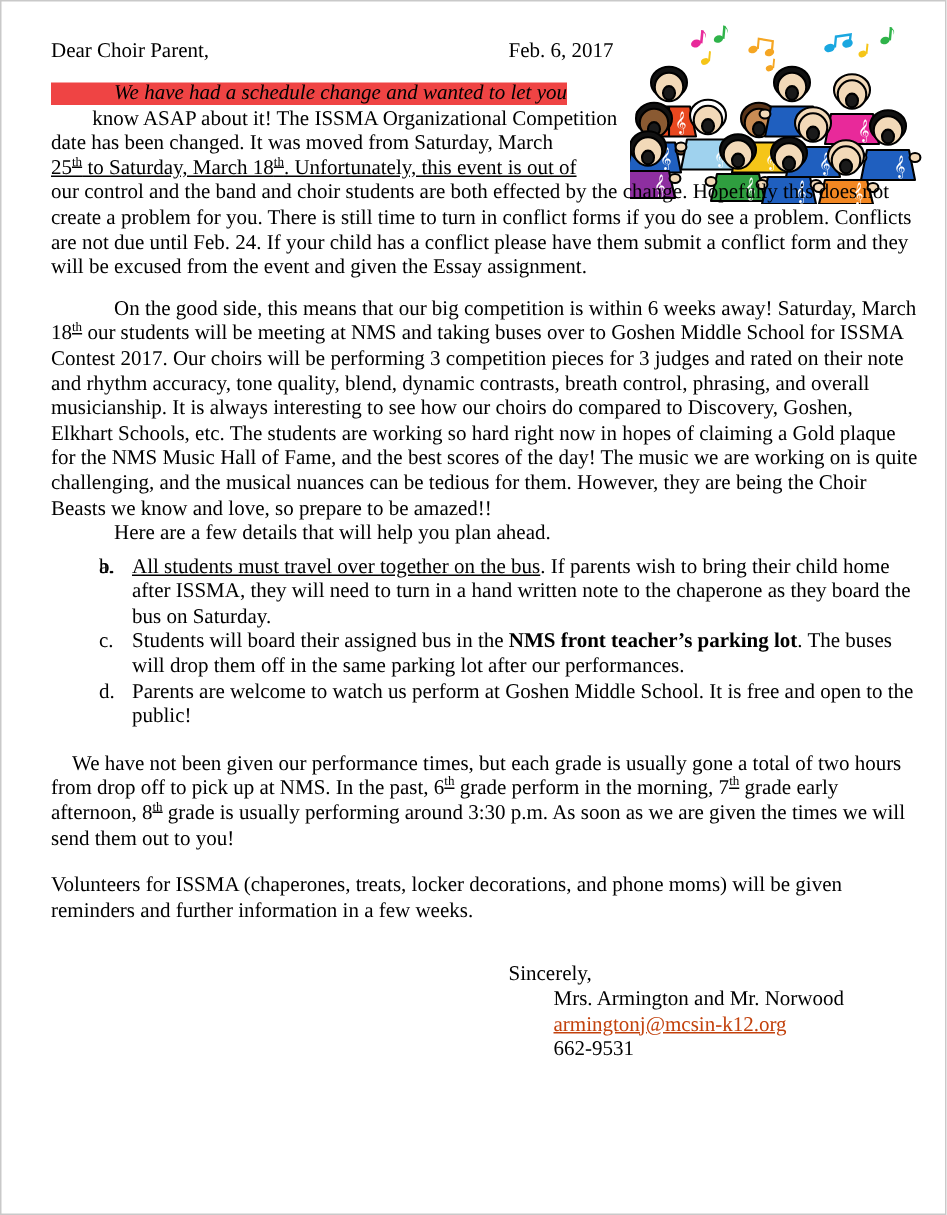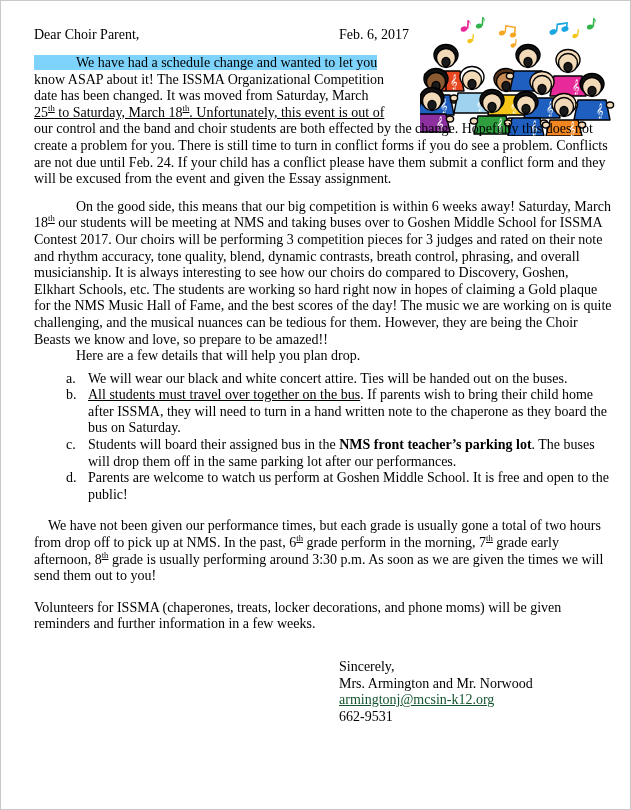--- a/index.html
+++ b/index.html
@@ -55,21 +55,22 @@
     text-indent: 0;
   }
   .spacer-sm { height: 11px; }
   .spacer-xs { height: 6px; }
   .spacer-md { height: 15px; }
   .indent {
     display: inline-block;
     width: 42px;
   }
   .hl {
-    background: #7dd3fc;
+    background: #ef4444;
+    font-style: italic;
   }
   sup {
     font-size: 0.62em;
     vertical-align: super;
     line-height: 0;
   }
   .sup-u { text-decoration: underline; }
   .bold { font-weight: bold; }
   .uline { text-decoration: underline; }
 
@@ -87,23 +88,24 @@
   ol.lettered li .marker {
     position: absolute;
     left: 32px;
     top: 0;
   }
 
   .signature {
     margin-left: 305px;
   }
   .sig-indent {
+    margin-left: 30px;
   }
   .email-link {
-    color: #14532d;
+    color: #c2410c;
     text-decoration: underline;
   }
 
   
   .choir-art {
     position: absolute;
     left: 420px;
     top: 12px;
     width: 205px;
     height: 124px;
@@ -299,48 +301,47 @@
       <span class="salutation">Dear Choir Parent,</span>
       <span class="letter-date">Feb. 6, 2017</span>
     </div>
 
     <div class="spacer-xs"></div>
 
     <div>
       <p class="body-par" style="width:405px;">
         <span class="hl"><span class="indent"></span><span>We have had a schedule change and wanted to let you</span></span>
       </p>
-      <p class="body-par" style="width:405px;">
+      <p class="body-par" style="width:405px;text-align:center;">
         <span>know ASAP about it!  The ISSMA Organizational Competition</span>
       </p>
       <p class="body-par" style="width:405px;">
         <span>date has been changed.  It was moved from Saturday, March</span>
       </p>
       <p class="body-par" style="width:405px;text-decoration:underline;">
         <span>25</span><sup class="sup-u">th</sup><span> to Saturday, March 18</span><sup class="sup-u">th</sup><span>.   Unfortunately, this event is out of</span>
       </p>
       <p class="body-par">our control and the band and choir students are both effected by the change.  Hopefully this does not create a problem for you.  There is still time to turn in conflict forms if you do see a problem.  Conflicts are not due until Feb. 24.  If your child has a conflict please have them submit a conflict form and they will be excused from the event and given the Essay assignment.</p>
     </div>
 
     <div class="spacer-sm"></div>
 
     <p class="body-par">
       <span class="indent"></span><span>On the good side, this means that our big competition is within 6 weeks away!  Saturday, March 18</span><sup class="sup-u">th</sup><span> our students will be meeting at NMS and taking buses over to Goshen Middle School for ISSMA Contest 2017.  Our choirs will be performing 3 competition pieces for 3 judges and rated on their note and rhythm accuracy, tone quality, blend, dynamic contrasts, breath control, phrasing, and overall musicianship.   It is always interesting to see how our choirs do compared to Discovery, Goshen, Elkhart Schools, etc.   The students are working so hard right now in hopes of claiming a Gold plaque for the NMS Music Hall of Fame, and the best scores of the day!  The music we are working on is quite challenging, and the musical nuances can be tedious for them.  However, they are being the Choir Beasts we know and love, so prepare to be amazed!!</span>
     </p>
 
     <p class="body-par">
-      <span class="indent"></span><span>Here are a few details that will help you plan drop.</span>
+      <span class="indent"></span><span>Here are a few details that will help you plan ahead.</span>
     </p>
 
     <div class="spacer-xs"></div>
 
     <ol class="lettered">
       <li>
         <span class="marker">a.</span>
-        <span>We will wear our black and white concert attire.  Ties will be handed out on the buses.</span>
       </li>
       <li>
         <span class="marker">b.</span>
         <span class="uline">All students must travel over together on the bus</span><span>.  If parents wish to bring their child home after ISSMA, they will need to turn in a hand written note to the chaperone as they board the bus on Saturday.</span>
       </li>
       <li>
         <span class="marker">c.</span>
         <span>Students will board their assigned bus in the </span><span class="bold">NMS front teacher’s parking lot</span><span>. The buses will drop them off in the same parking lot after our performances.</span>
       </li>
       <li>

